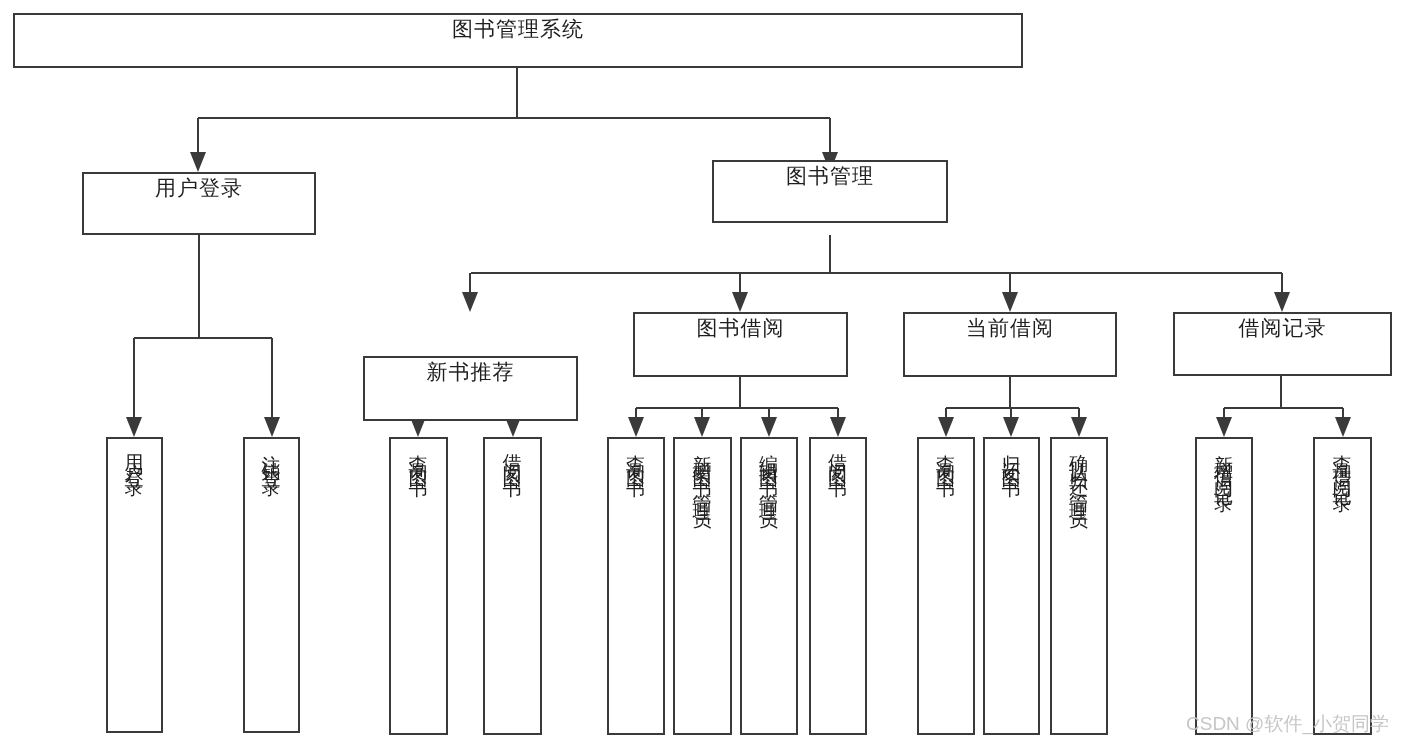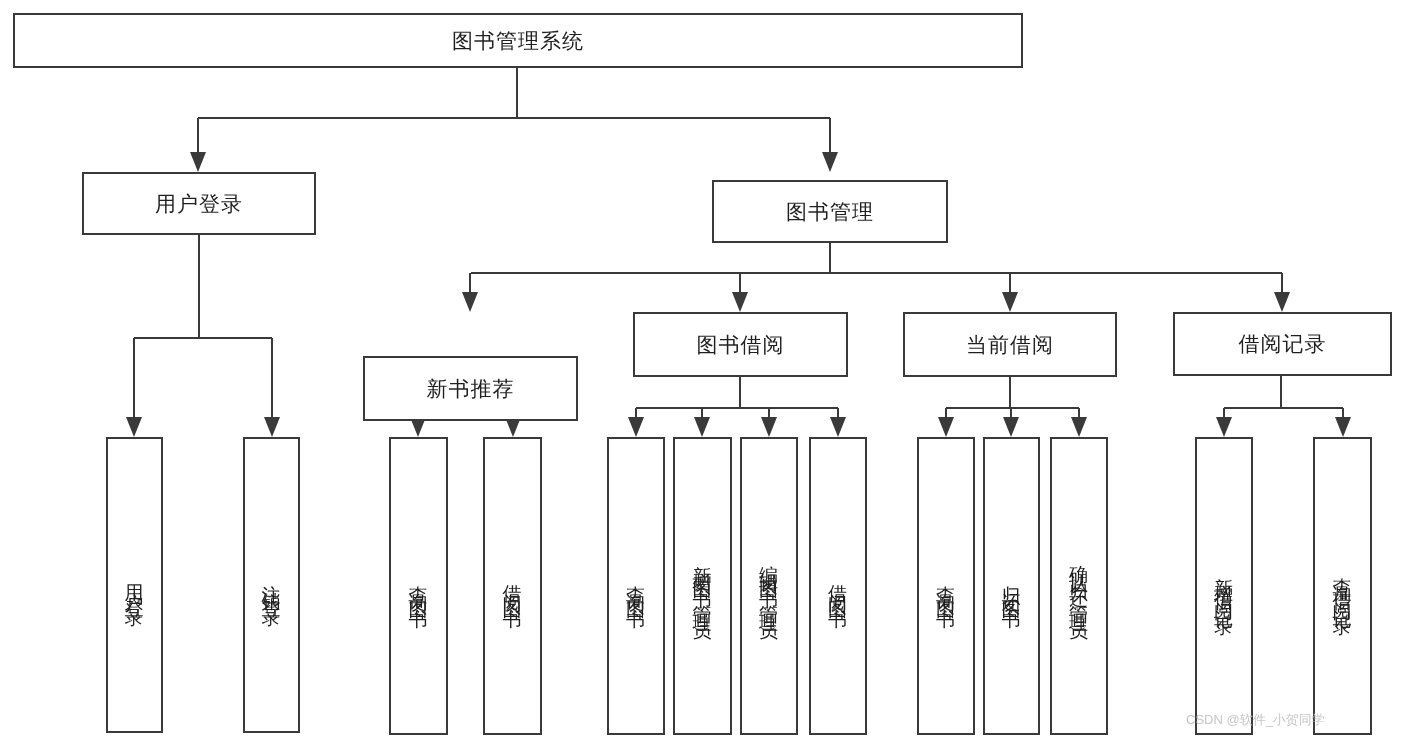--- a/index.html
+++ b/index.html
@@ -17,41 +17,41 @@
     left: 0; top: 0;
     width: 1405px; height: 747px;
     pointer-events: none;
   }
   .node {
     position: absolute;
     box-sizing: border-box;
     border: 2px solid #3a3a3a;
     background: #ffffff;
     display: flex;
-    align-items: center;
+    align-items: flex-start;
     justify-content: center;
   }
   .hlabel {
     font-size: 21px;
     letter-spacing: 1px;
     white-space: nowrap;
   }
   .vlabel {
     writing-mode: vertical-rl;
     text-orientation: mixed;
     font-size: 19px;
     letter-spacing: 8px;
     line-height: 1;
     white-space: nowrap;
   }
   .watermark {
     position: absolute;
     left: 1186px;
     top: 711px;
-    font-size: 13px;
+    font-size: 19px;
     color: #c3c3c3;
     white-space: nowrap;
     z-index: 5;
     opacity: 0.95;
   }
 </style>
 </head>
 <body>
 
 <div class="canvas">
@@ -86,21 +86,21 @@
              M1216 417 L1232 417 L1224 437 Z  M1335 417 L1351 417 L1343 437 Z" fill="#3a3a3a" stroke="none"></path>
   </svg>
 
   <div class="node" style="left:13px; top:13px; width:1010px; height:55px;">
     <span class="hlabel">图书管理系统</span>
   </div>
 
   <div class="node" style="left:82px; top:172px; width:234px; height:63px;">
     <span class="hlabel">用户登录</span>
   </div>
-  <div class="node" style="left:712px; top:180px; width:236px; height:63px;">
+  <div class="node" style="left:712px; top:160px; width:236px; height:63px;">
     <span class="hlabel">图书管理</span>
   </div>
 
   <div class="node" style="left:363px; top:312px; width:215px; height:65px;margin-top:44px;">
     <span class="hlabel">新书推荐</span>
   </div>
   <div class="node" style="left:633px; top:312px; width:215px; height:65px;">
     <span class="hlabel">图书借阅</span>
   </div>
   <div class="node" style="left:903px; top:312px; width:214px; height:65px;">

